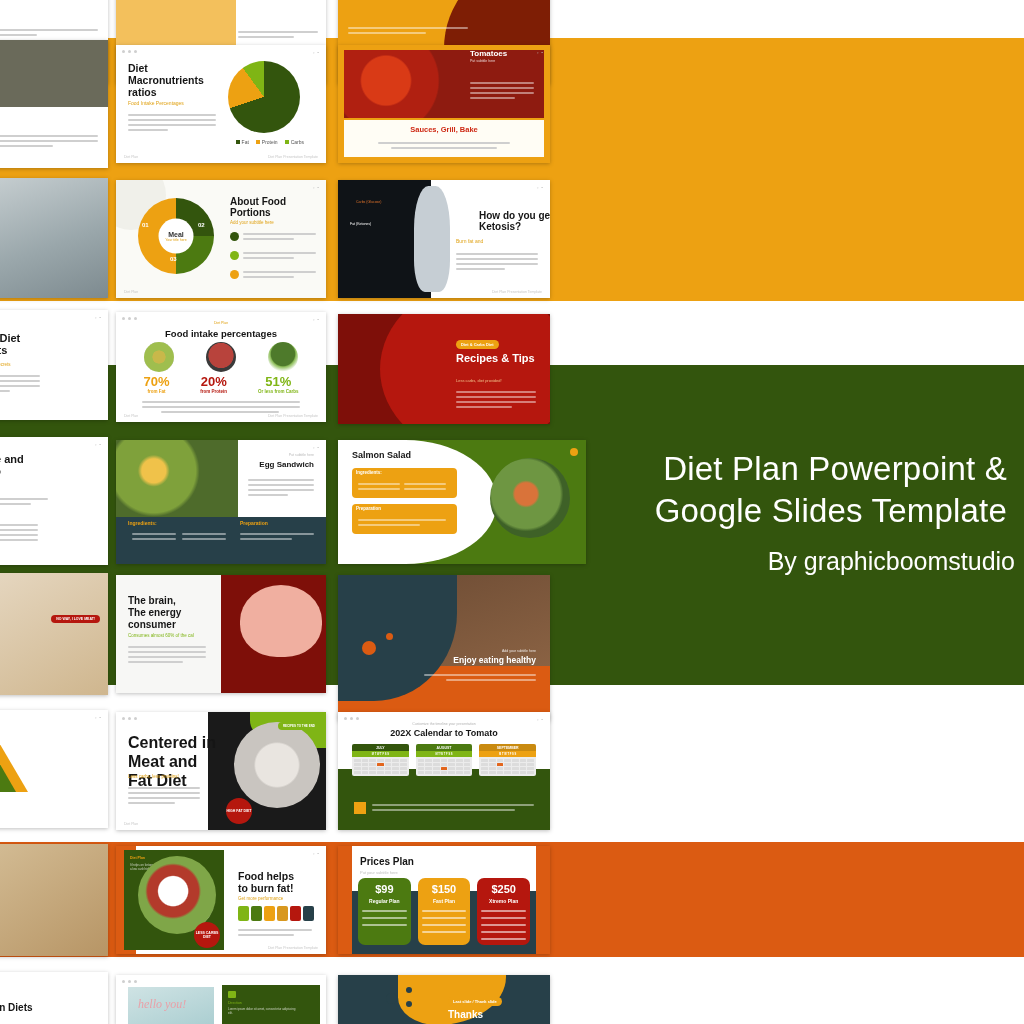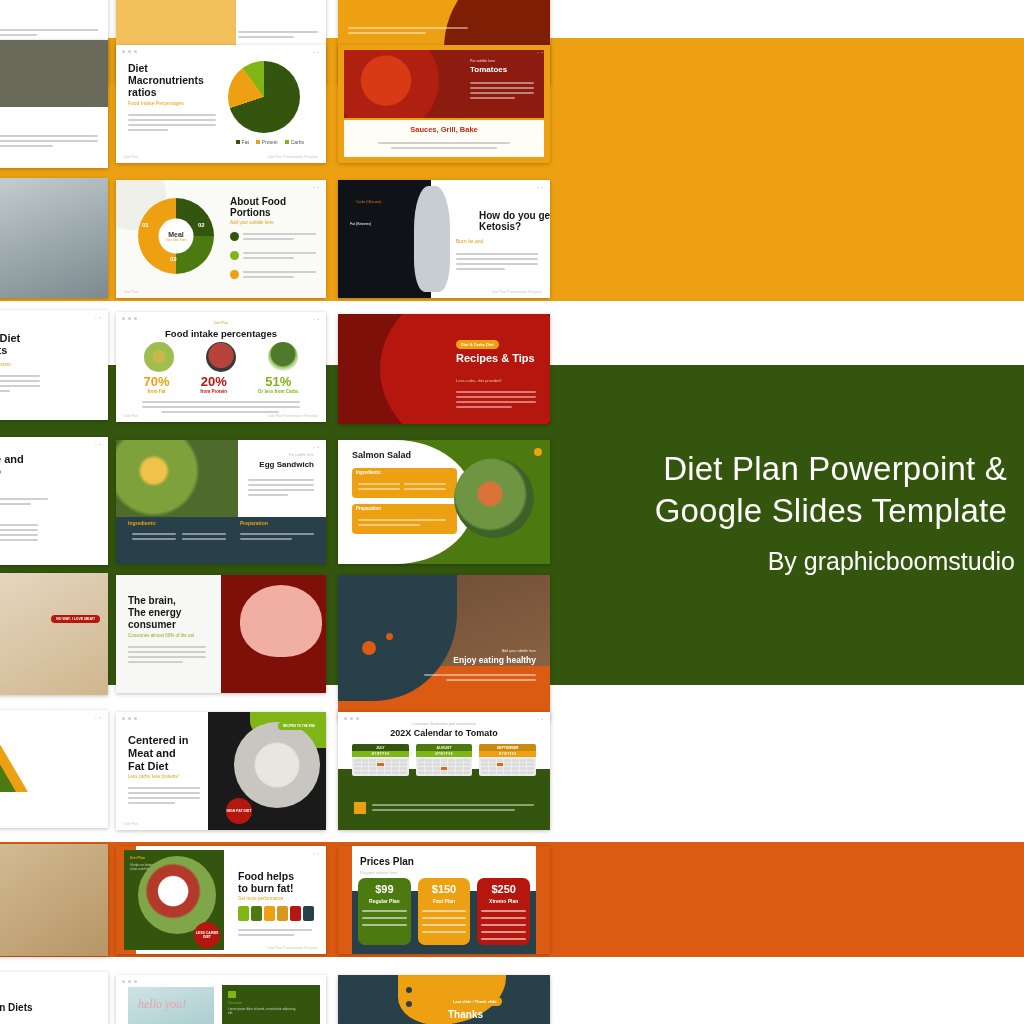--- a/index.html
+++ b/index.html
@@ -161,21 +161,21 @@
     </div>
     <div class="foot">Diet Plan</div>
     <div class="foot r">Diet Plan Presentation Template</div>
   </div>
 
   <div class="slide col2 r1" style="top:45px;height:118px;background:#EDA112;">
     <div style="position:absolute;left:6px;top:5px;right:6px;height:68px;background:#8E1B10;"></div>
     <div style="position:absolute;left:6px;top:5px;width:120px;height:68px;background:radial-gradient(circle at 35% 45%,#D93A16 0 28%,#B02011 30% 60%,#8E1B10 62%);"></div>
     <div class="corner">▫ ▪</div>
     <div style="position:absolute;left:132px;top:14px;font-size:3.5px;color:rgba(255,255,255,.8);">Put subtitle here</div>
-    <div style="position:absolute;left:132px;top:20px;font-size:8px;font-weight:bold;color:#fff;">Tomatoes</div>
+    <div style="position:absolute;left:132px;top:4px;font-size:8px;font-weight:bold;color:#fff;">Tomatoes</div>
     <div class="lines light" style="position:absolute;left:132px;top:34px;width:64px;">
         <span></span>
         <span></span>
         <span></span>
         <span style="width:70%"></span>
       </div>
     <div style="position:absolute;left:6px;top:75px;right:6px;bottom:6px;background:#FFFDF5;"></div>
     <div style="position:absolute;left:0;right:0;top:80px;text-align:center;font-size:7.5px;font-weight:bold;color:#CE2914;">Sauces, Grill, Bake</div>
     <div class="lines" style="position:absolute;left:40px;right:40px;top:94px;">
         <span></span>
@@ -350,21 +350,21 @@
         <span></span>
         <span></span>
       </div>
     <div style="position:absolute;left:124px;top:80px;font-size:5px;font-weight:bold;color:#EDA112;">Preparation</div>
     <div class="lines light" style="position:absolute;left:124px;top:90px;width:74px;">
         <span></span>
         <span style="width:70%"></span>
       </div>
   </div>
 
-  <div class="slide col2 r4" style="top:440px;height:124px;background:#4C7A11;">
+  <div class="slide col2 r4" style="top:440px;height:124px;background:#4C7A11;padding-left:36px;">
     <div style="position:absolute;left:0;top:0;width:64%;height:100%;background:#fff;border-radius:0 60% 60% 0/0 52% 52% 0;"></div>
     <div style="position:absolute;left:14px;top:10px;font-size:9px;font-weight:bold;color:#151515;">Salmon Salad</div>
     <div style="position:absolute;left:14px;top:28px;width:105px;height:30px;background:#EDA112;border-radius:4px;"></div>
     <div style="position:absolute;left:18px;top:30px;font-size:4.5px;font-weight:bold;color:#fff;">Ingredients:</div>
     <div class="lines light" style="position:absolute;left:20px;top:40px;width:42px;">
         <span></span>
         <span></span>
       </div>
     <div class="lines light" style="position:absolute;left:66px;top:40px;width:42px;">
         <span></span>
@@ -427,21 +427,21 @@
     <div class="dots">
         <i></i>
         <i></i>
         <i></i>
       </div>
     <div style="position:absolute;right:0;top:0;width:56%;height:100%;background:#1A1A1A;"></div>
     <div style="position:absolute;right:-4px;top:-10px;width:80px;height:46px;background:#7FB515;border-radius:0 0 0 60%;"></div>
     <div style="position:absolute;right:6px;top:10px;width:86px;height:86px;border-radius:50%;background:radial-gradient(circle at 50% 50%,#E9E5E0 0 35%,#c9c5c0 38% 70%,#9c9894 74%);"></div>
     <div class="tag" style="position:absolute;right:6px;top:10px;background:#7FB515;font-size:3px;">RECIPES TO THE END</div>
     <div class="badge" style="position:absolute;right:74px;bottom:6px;width:26px;height:26px;background:#B5170E;font-size:3.5px;">HIGH FAT DIET</div>
-    <div class="s-title" style="position:absolute;left:12px;top:22px;font-size:11px;line-height:1.18;">
+    <div class="s-title" style="position:absolute;left:12px;top:22px;font-size:16px;line-height:1.18;">
       <span>Centered in</span><br>
       <span>Meat and</span><br>
       <span>Fat Diet</span>
     </div>
     <div class="s-sub" style="position:absolute;left:12px;top:62px;font-size:4.5px;">Less carbs, less proteins!</div>
     <div class="lines" style="position:absolute;left:12px;top:72px;width:72px;">
         <span></span>
         <span></span>
         <span></span>
         <span style="width:65%"></span>

